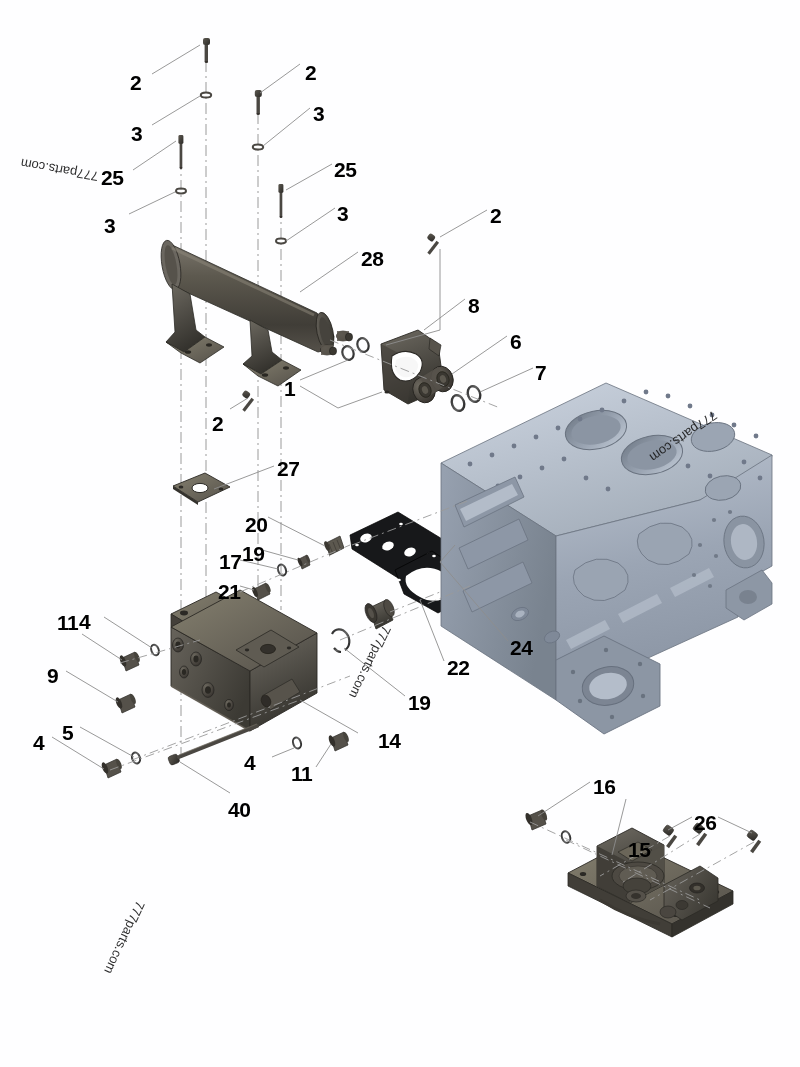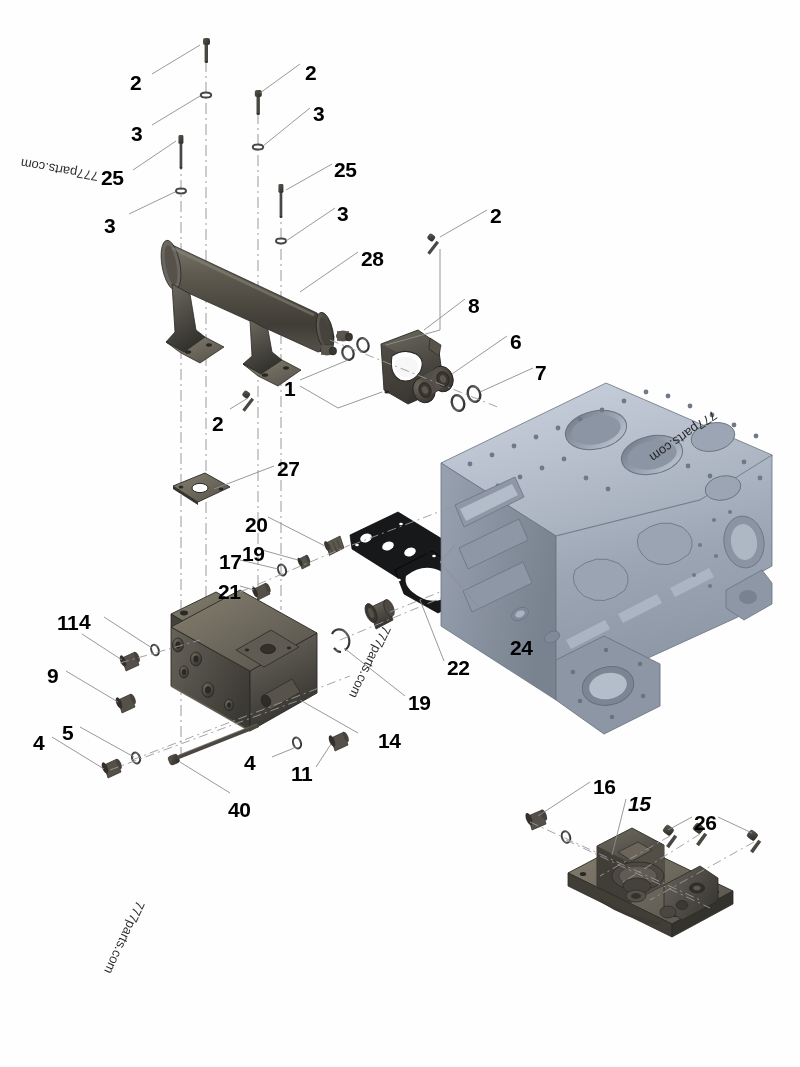--- a/index.html
+++ b/index.html
@@ -652,21 +652,21 @@
 <div class="callout" style="left:510px;top:637px;">24</div>
 <div class="callout" style="left:447px;top:657px;">22</div>
 <div class="callout" style="left:408px;top:692px;">19</div>
 <div class="callout" style="left:378px;top:730px;">14</div>
 <div class="callout" style="left:62px;top:722px;">5</div>
 <div class="callout" style="left:33px;top:732px;">4</div>
 <div class="callout" style="left:244px;top:752px;">4</div>
 <div class="callout" style="left:291px;top:763px;">11</div>
 <div class="callout" style="left:228px;top:799px;">40</div>
 <div class="callout" style="left:593px;top:776px;">16</div>
-<div class="callout" style="left:628px;top:793px;font-style:italic;">15</div>
+<div class="callout" style="left:628px;top:839px;">15</div>
 <div class="callout" style="left:694px;top:812px;">26</div>
 
 <div class="watermark" style="left:97px;top:184px;transform:rotate(190deg);">777parts.com</div>
 <div class="watermark" style="left:394px;top:630px;transform:rotate(116deg);">777parts.com</div>
 <div class="watermark" style="left:720px;top:420px;transform:rotate(145deg);">777parts.com</div>
 <div class="watermark" style="left:148px;top:905px;transform:rotate(115deg);">777parts.com</div>
 
 </div>
 
 </body></html>

